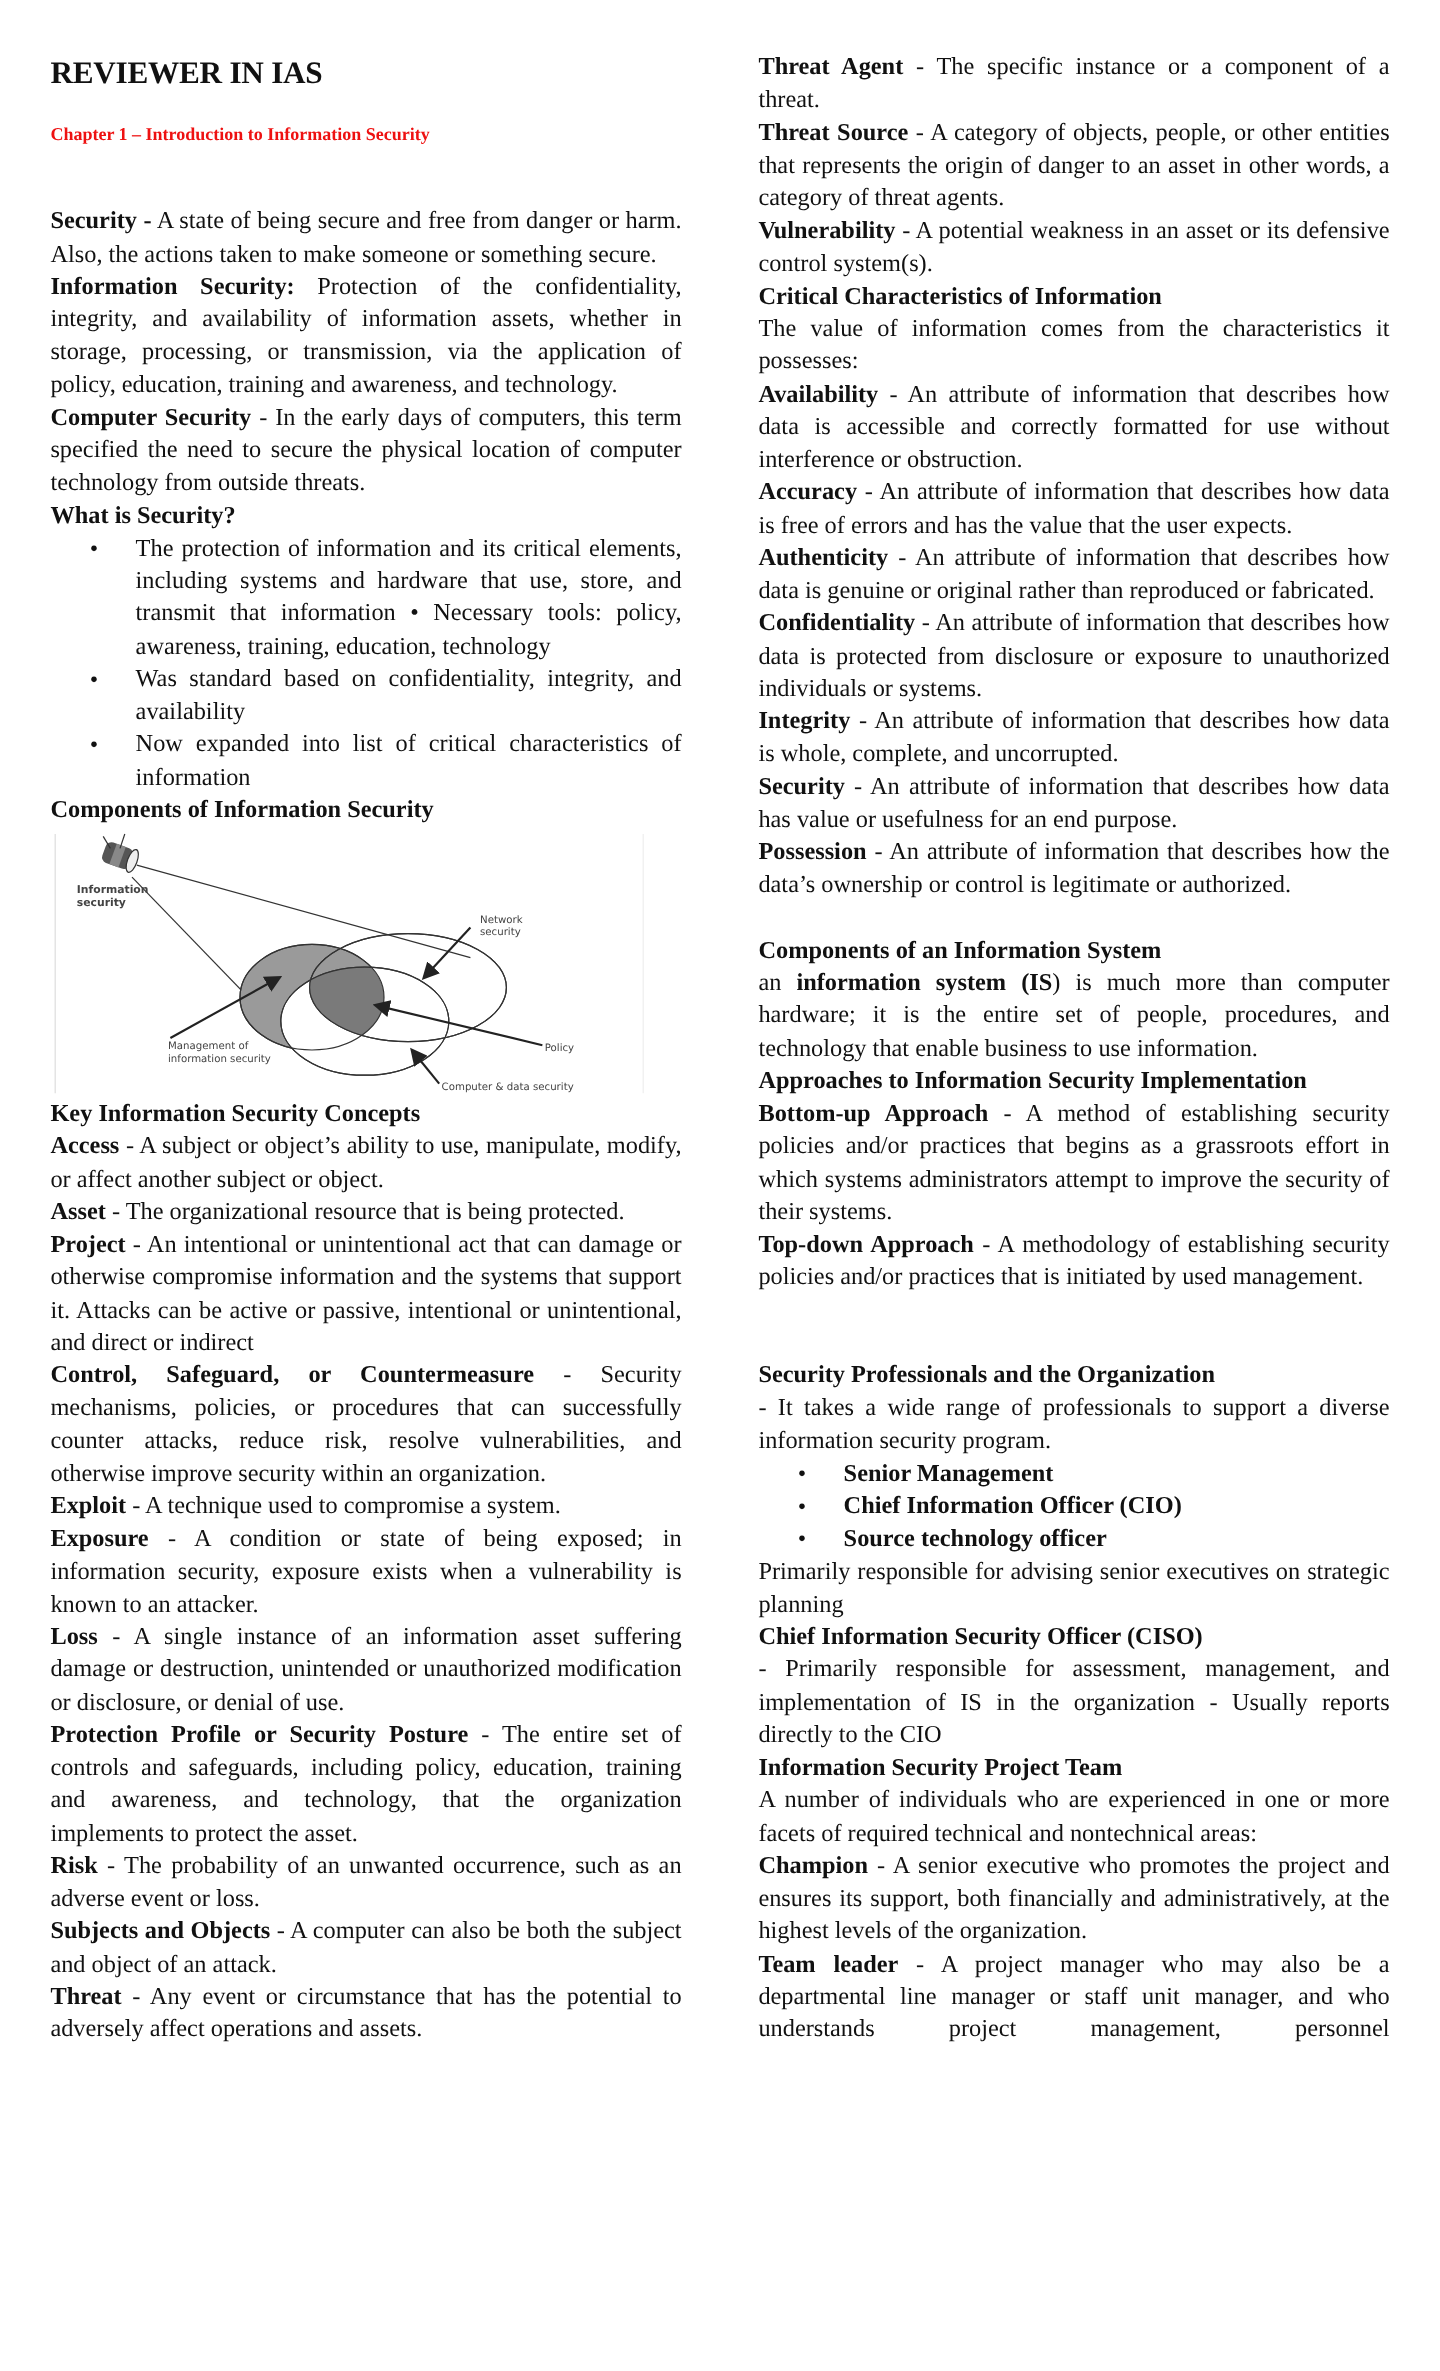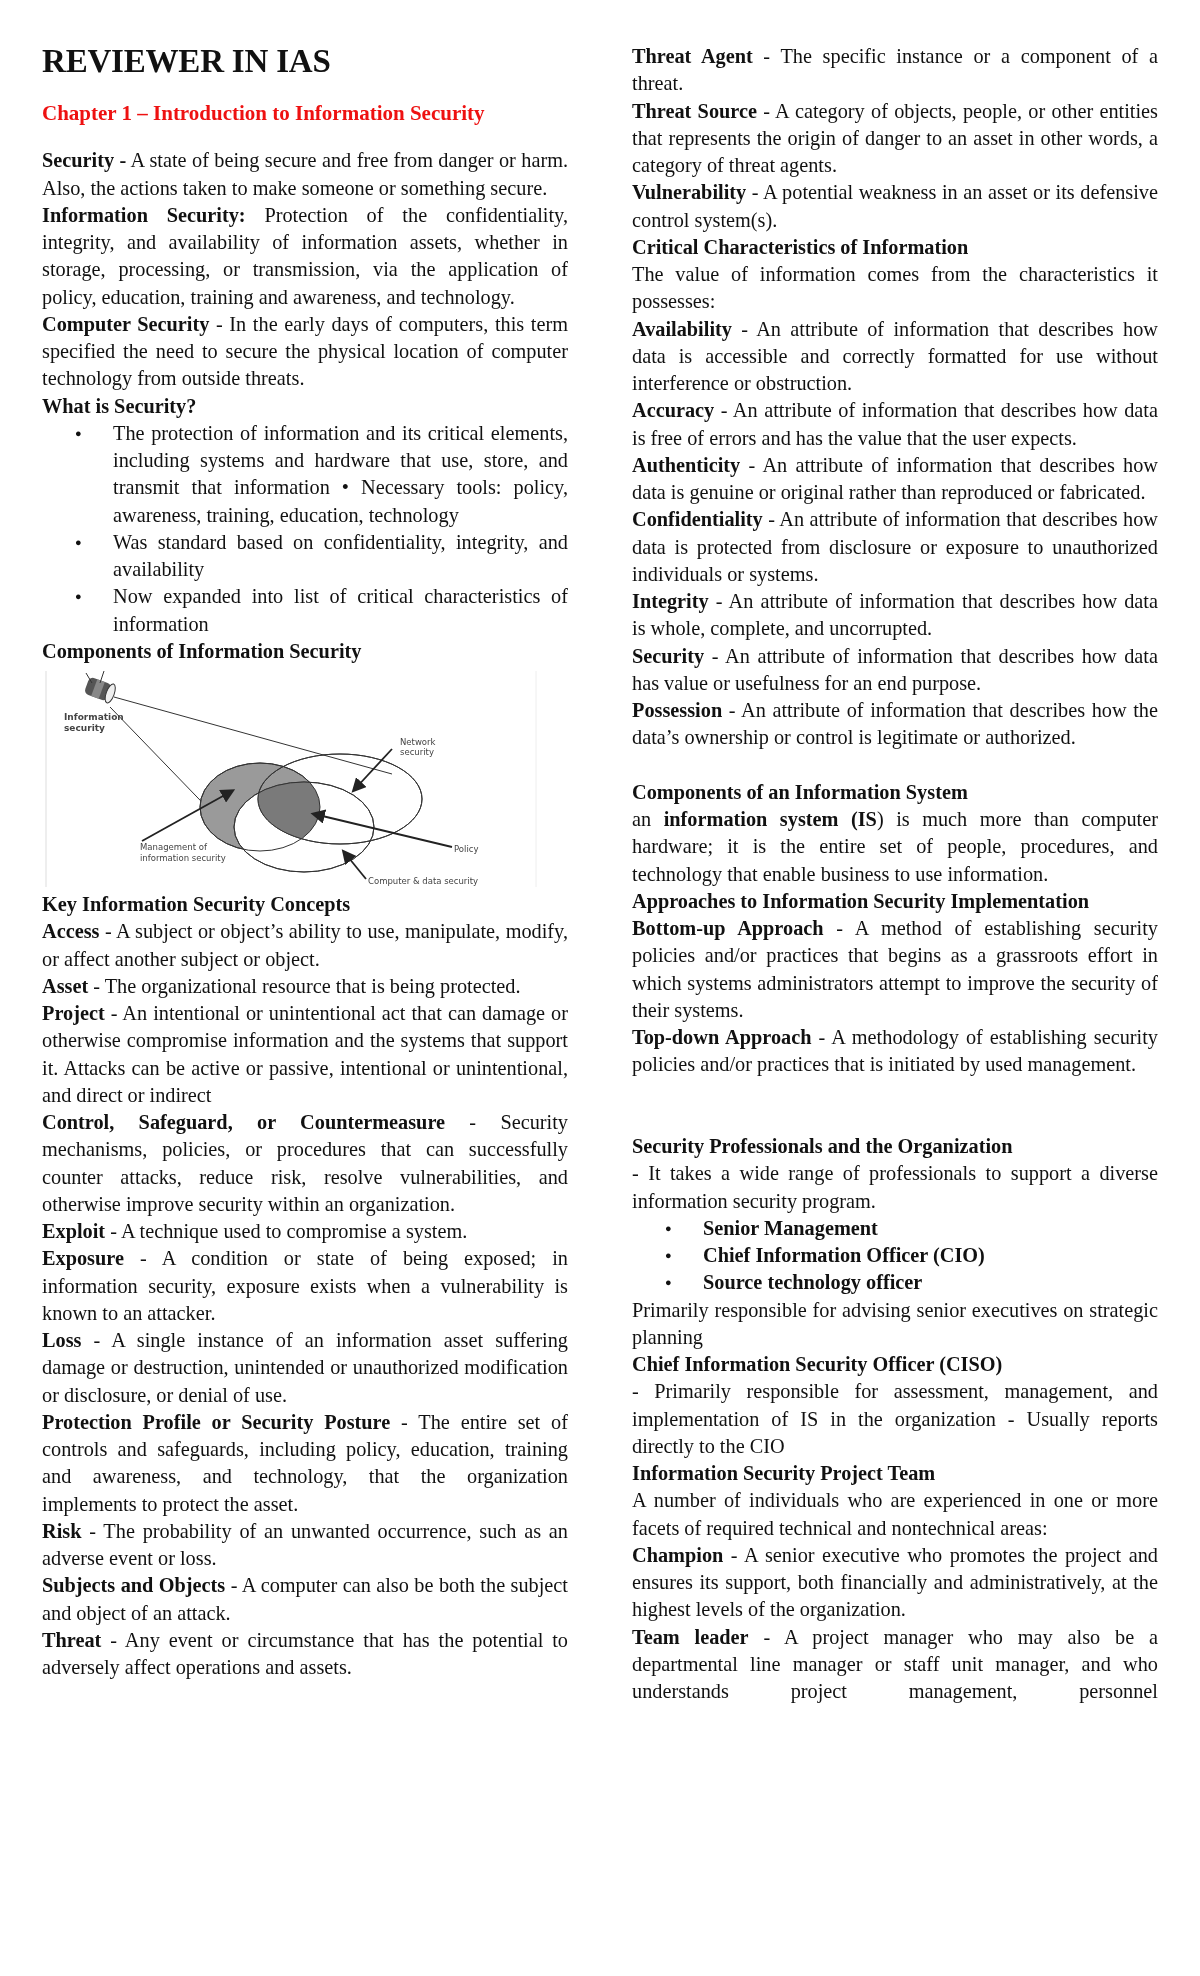--- a/index.html
+++ b/index.html
@@ -3,22 +3,22 @@
 <meta charset="utf-8">
 <style>
   html, body { margin: 0; padding: 0; background: #ffffff; }
   body { width: 1200px; height: 1976px; position: relative; overflow: hidden;
          font-family: "Liberation Serif", "DejaVu Serif", serif; color: #111; }
   .col { position: absolute; top: 0; width: 526px; font-size: 20.3px; line-height: 27.25px; }
   .col.left { left: 42px; }
   .col.right { left: 632px; top: 43px; width: 526px; }
   p { margin: 0; text-align: justify; }
   b { font-weight: bold; }
-  .title { font-size: 33px; font-weight: bold; line-height: 34px; margin-top: 44px; margin-bottom: 0; letter-spacing: -0.2px; }
-  .chapter { color: #ee1111; font-weight: bold; font-size: 21px; margin-top: 22px; margin-bottom: 20px; }
+  .title { font-size: 26px; font-weight: bold; line-height: 34px; margin-top: 44px; margin-bottom: 0; letter-spacing: -0.2px; }
+  .chapter { color: #ee1111; font-weight: bold; font-size: 15px; margin-top: 22px; margin-bottom: 44px; }
   .head { font-weight: bold; }
   ul { margin: 0; padding: 0; list-style: none; }
   ul li { position: relative; padding-left: 71px; text-align: justify; }
   ul li::before { content: "\25CF"; position: absolute; left: 33px; top: 0; font-size: 11px; }
   .gap { height: 27.25px; }
   .gap2 { height: 54.5px; }
   .diagram { width: 525px; height: 220px; margin: 4px 0 2px 0; position: relative; }
   .diagram svg { display: block; }
 </style>
 </head>

